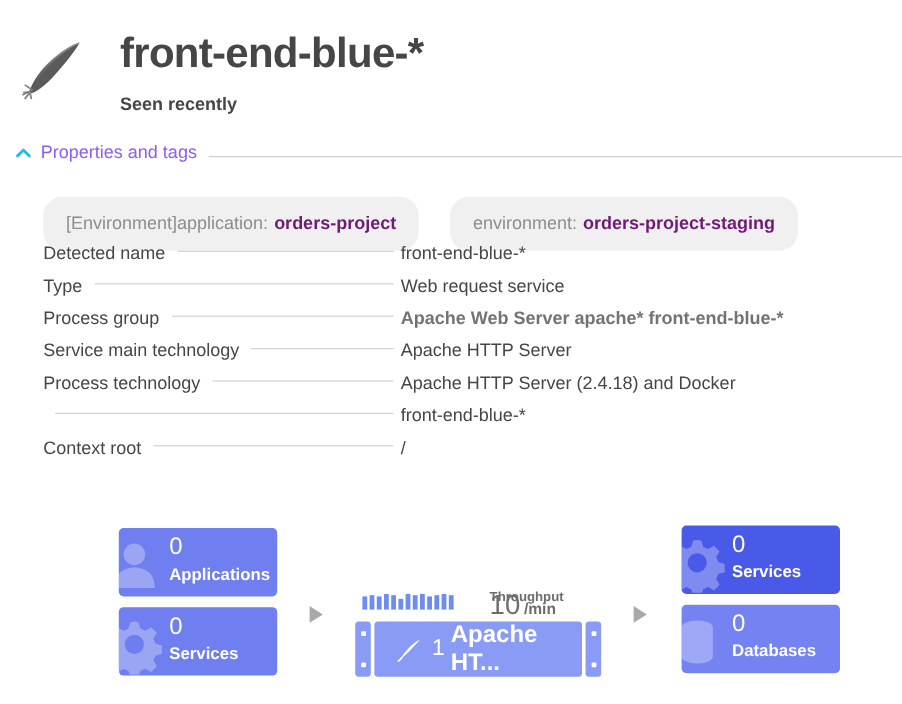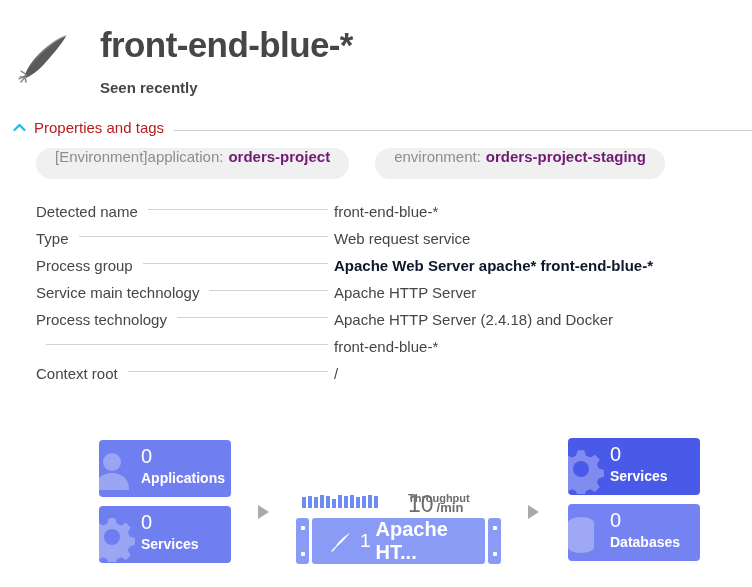--- a/index.html
+++ b/index.html
@@ -65,21 +65,21 @@
   }
   .chev {
     width: 15px;
     height: 15px;
     flex: 0 0 auto;
     margin-right: 7px;
     display: block;
   }
   .section-title {
     font-size: 15px;
-    color: #b91c1c;
+    color: #8b5cf6;
     white-space: nowrap;
     flex: 0 0 auto;
     text-align: right;
   }
   .section-rule {
     flex: 1 1 auto;
     height: 1px;
     background: #cfcfcf;
     margin-left: 10px;
     margin-top: 6px;
@@ -90,26 +90,28 @@
     position: absolute;
     left: 36px;
     top: 148px;
     display: flex;
     gap: 26px;
     align-items: center;
   }
   .pill {
     background: #f0f0f0;
     border-radius: 16px;
-    height: 31px;
-    display: flex;
+    height: 45px;
+    display: flex;
+    align-items: center;
     padding: 0 19px;
     font-size: 15px;
     color: #8d8d8d;
     white-space: nowrap;
+    margin-top: 16px;
   }
   .pill .pv {
     font-weight: bold;
     color: #701a75;
     margin-left: 5px;
   }
 
   
   .props {
     position: absolute;
@@ -135,21 +137,21 @@
     min-width: 10px;
   }
   .pvalue {
     flex: 0 0 auto;
     width: 392px;
     color: #454646;
     white-space: nowrap;
     text-align: left;
   }
   .pvalue.link {
-    color: #0f172a;
+    color: #737373;
     font-weight: bold;
   }
 
   
   .flow {
     position: absolute;
     left: 0;
     top: 430px;
     width: 752px;
     height: 157px;

